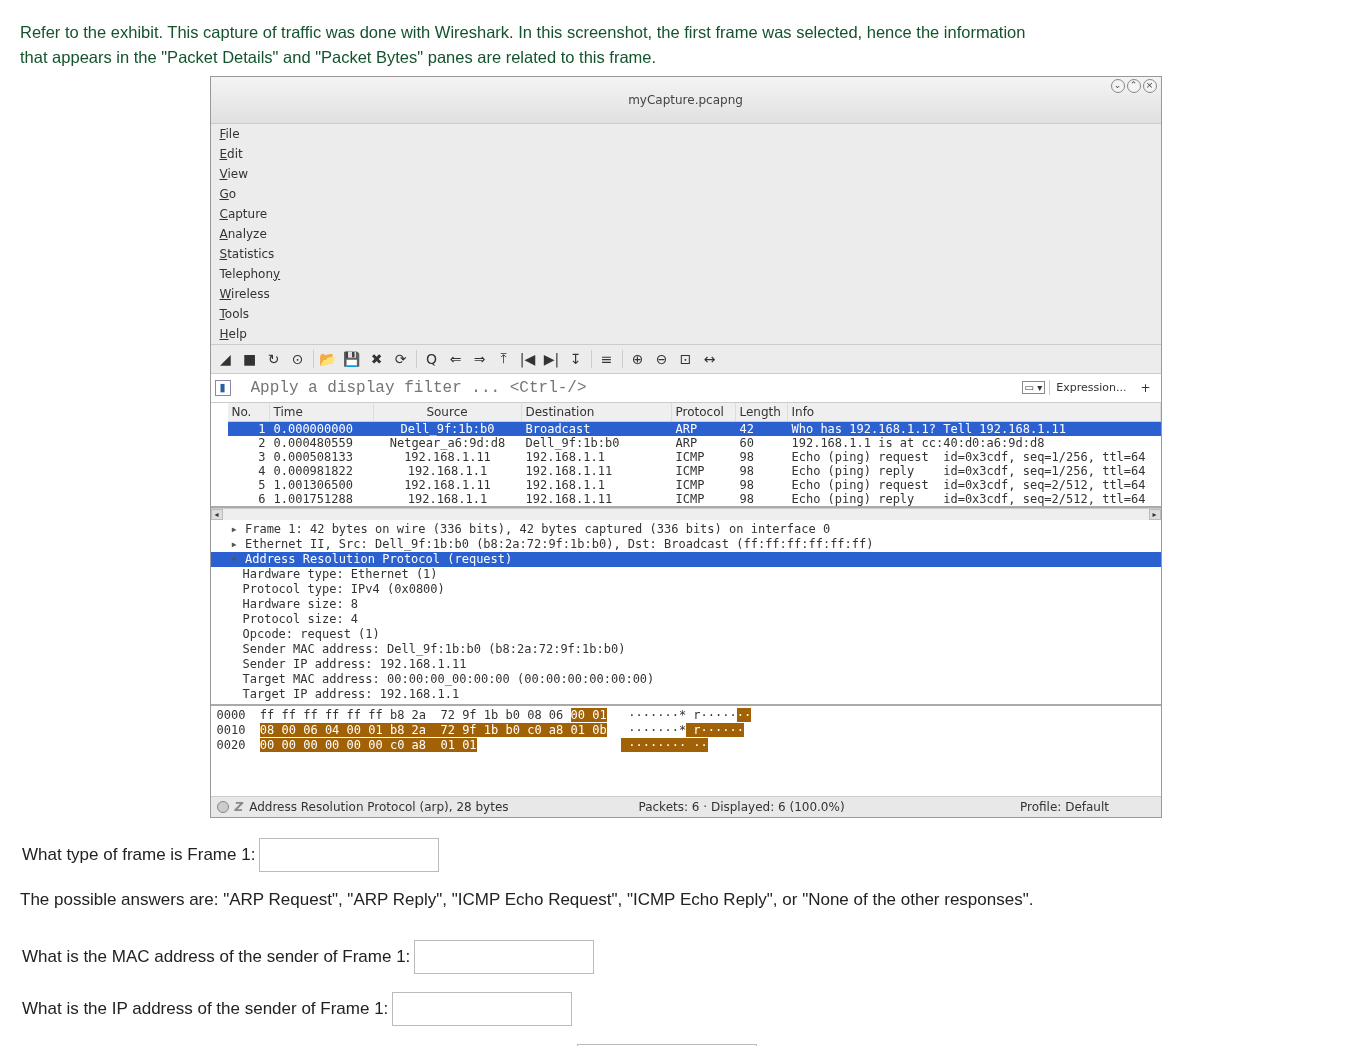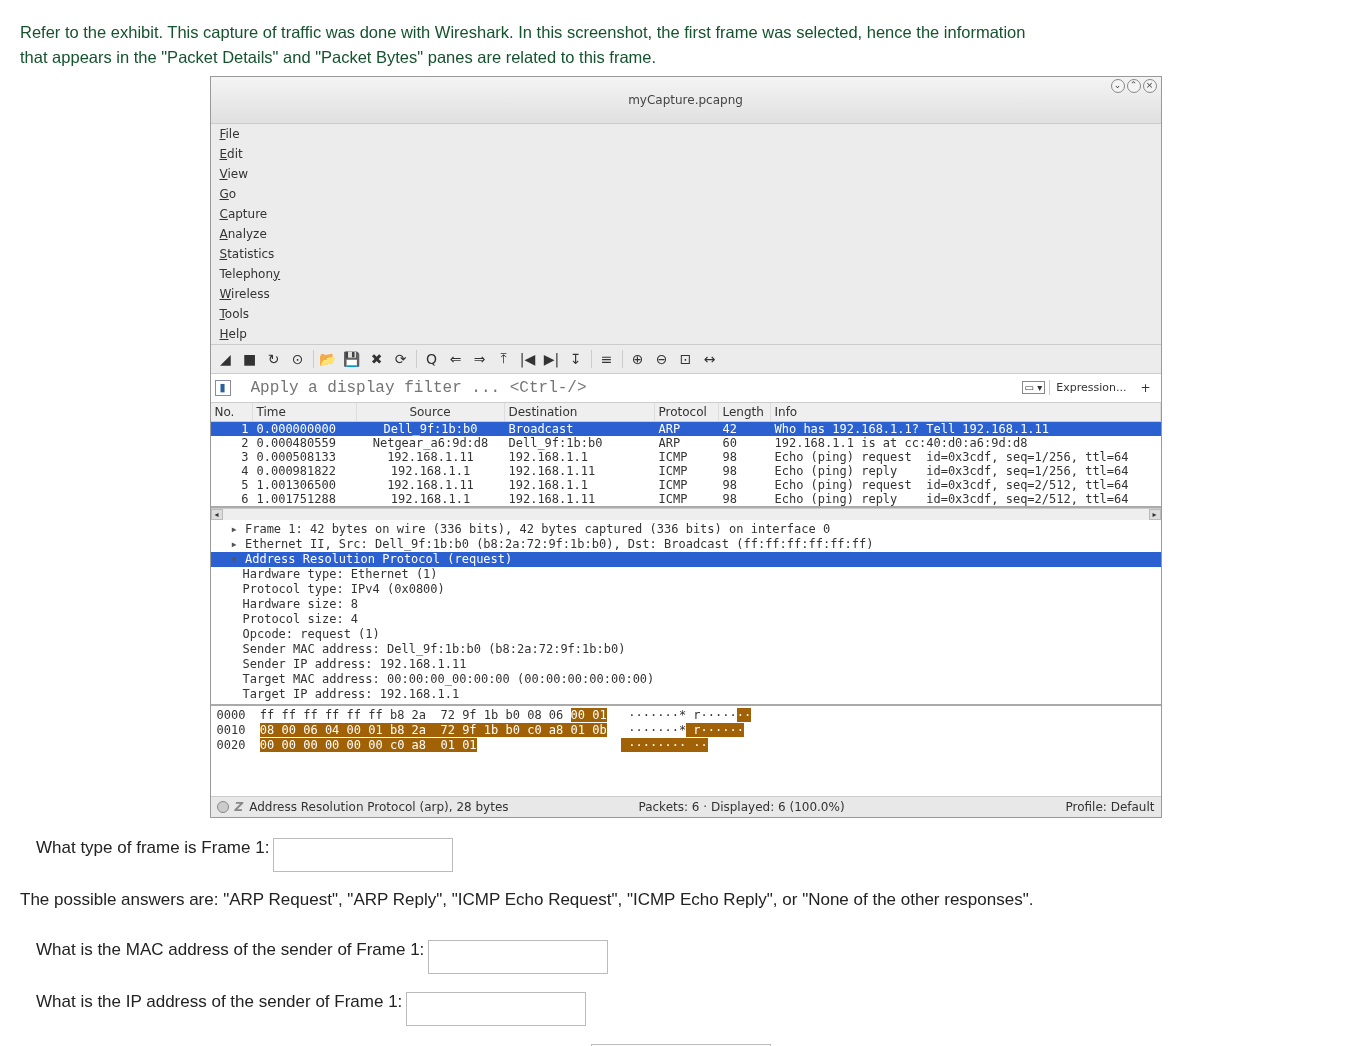--- a/index.html
+++ b/index.html
@@ -72,20 +72,21 @@
   .filter-right { display: flex; align-items: center; gap: 4px; margin-left: auto; }
   .expr-btn { padding: 1px 4px; font-size: 11px; color: #333; border-left: 1px solid #ccc; padding-left: 6px;}
   .plus-btn { padding: 0 6px; color: #333; }
   .arrow-box { border: 1px solid #888; padding: 0 2px; font-size: 10px; display:flex; }
   
   .packet-list {
     background: #fff;
     border-bottom: 2px solid #aaa;
     font-family: "DejaVu Sans Mono", monospace;
     font-size: 12px;
+    padding-left: 17px;
   }
   .plist-header {
     display: flex;
     background: #efefef;
     border-bottom: 1px solid #ccc;
     font-family: "DejaVu Sans", sans-serif;
   }
   .plist-header > div { padding: 2px 4px; border-right: 1px solid #ddd; }
   .c-no   { width: 42px; }
   .c-time { width: 104px; }
@@ -134,24 +135,24 @@
     display: flex;
     padding: 3px 6px;
     font-size: 12px;
     align-items: center;
     color: #333;
   }
   .status-left { display:flex; align-items:center; gap:6px; }
   .status-ico { width:12px;height:12px;border-radius:6px;background:#ccc;border:1px solid #888;display:inline-block;}
   .status-ico2 { color:#888;font-style:italic;font-weight:bold; }
   .status-center { flex:1; text-align:center; }
-  .status-right { width: 180px; text-align:right; }
+  .status-right { width: 180px; text-align:center; }
 
   
-  .qline { display:flex; gap:4px; margin: 18px 16px; font-size: 17px; color:#222;}
+  .qline { display:flex; align-items:center; gap:4px; margin: 18px 2px; font-size: 17px; color:#222;}
   .qline input { border:1px solid #bbb; height:34px; width:180px; padding: 0 6px; font-size:15px;}
   .possible { font-size: 17px; color:#222; margin: 10px 0 30px 0; }
 </style>
 </head>
 <body>
 
 <div class="intro">
   <span>Refer to the exhibit. This capture of traffic was done with Wireshark. In this screenshot, the first frame was selected, hence the information</span><br>
   <span>that appears in the "Packet Details" and "Packet Bytes" panes are related to this frame.</span>
 </div>

